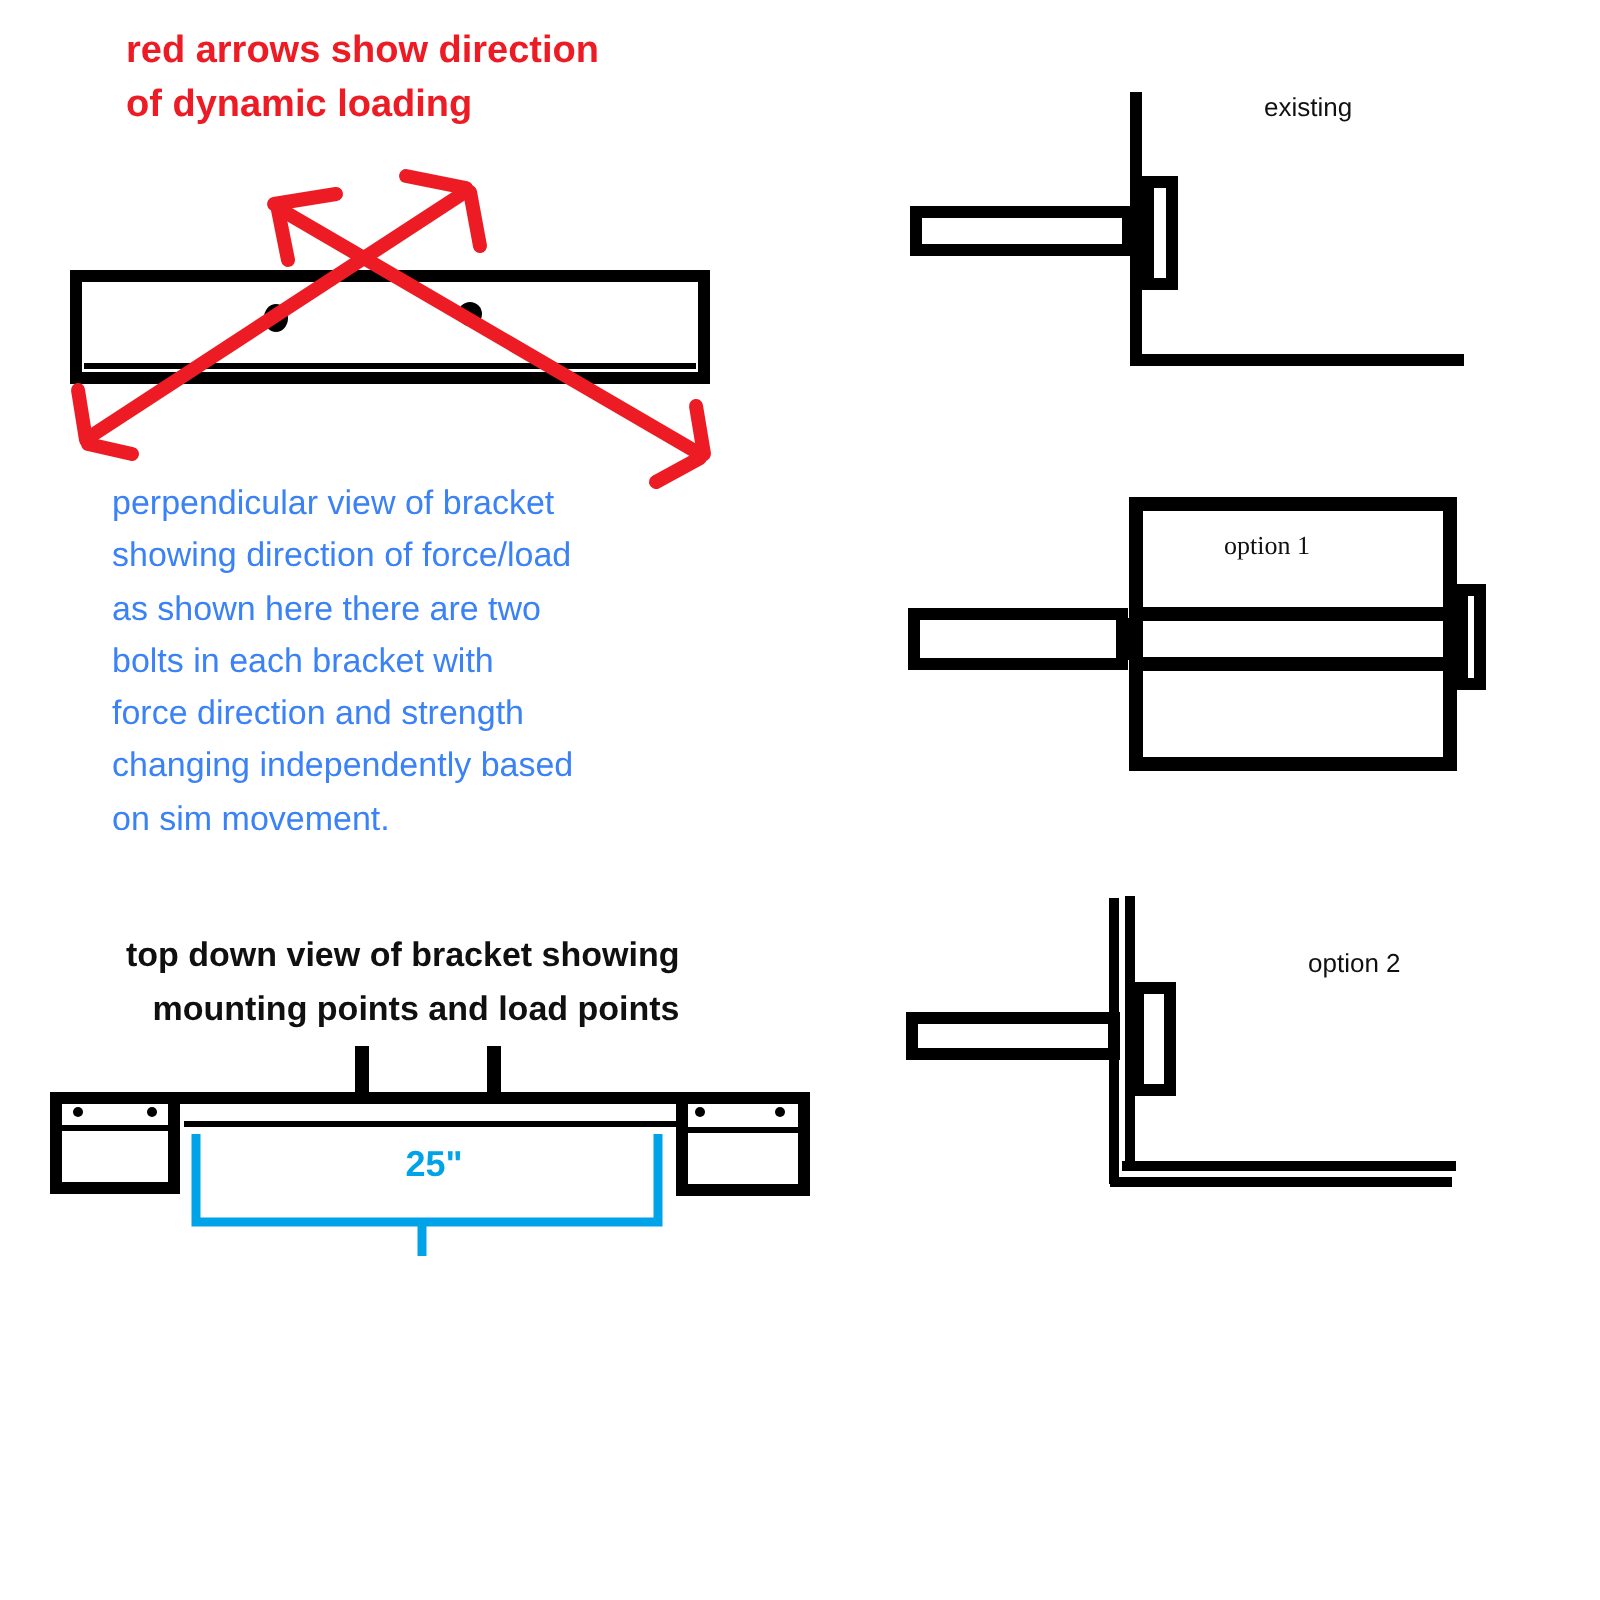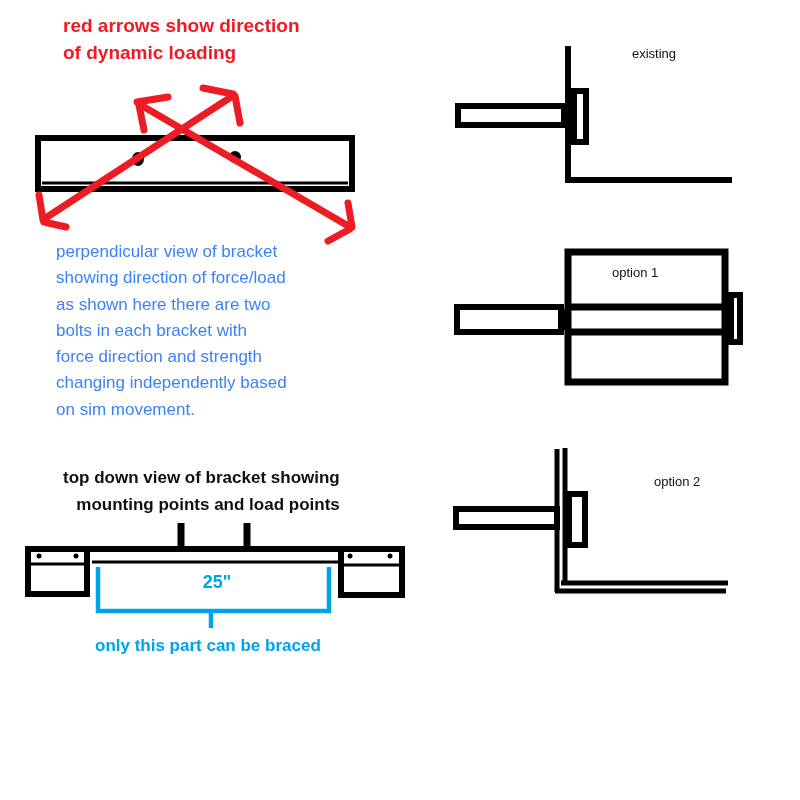--- a/index.html
+++ b/index.html
@@ -50,21 +50,21 @@
     left:95px;top:636px;
     color:var(--blue);
     font-size:17px;font-weight:bold;
   }
   .diagram-label{
     color:#101010;
     font-size:13px;
     line-height:15px;
   }
   .lbl-existing{left:604px;top:46px;margin-left:28px;}
-  .lbl-option1{left:612px;top:265px;}
+  .lbl-option1{left:612px;top:265px;font-family:Liberation Serif, serif;}
   .lbl-option2{left:625px;top:474px;margin-left:29px;}
 </style>
 </head>
 <body>
 
 <div class="canvas">
 
   <svg width="800" height="800" viewBox="0 0 800 800">
 
     <g>
@@ -144,21 +144,20 @@
 bolts in each bracket with
 force direction and strength
 changing independently based
 on sim movement.</div>
 
   <div class="txt topdown-title">top down view of bracket showing
 mounting points and load points</div>
 
   <div class="txt dim-label">25"</div>
 
-  <div class="txt brace-note">only this part can be braced</div>
 
   <div class="txt diagram-label lbl-existing">existing</div>
 
   <div class="txt diagram-label lbl-option1">option 1</div>
 
   <div class="txt diagram-label lbl-option2">option 2</div>
 
 </div>
 
 </body></html>

